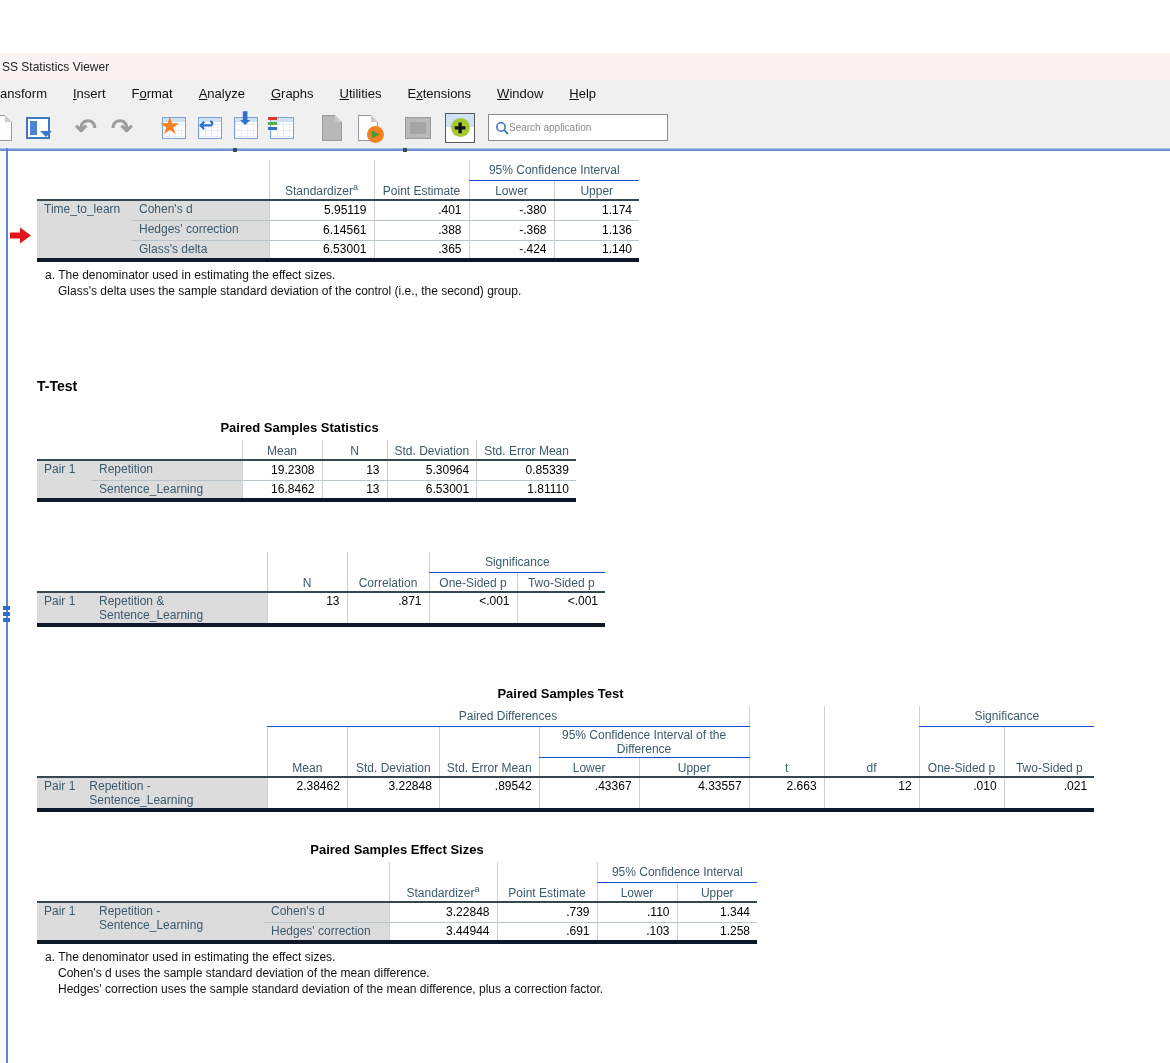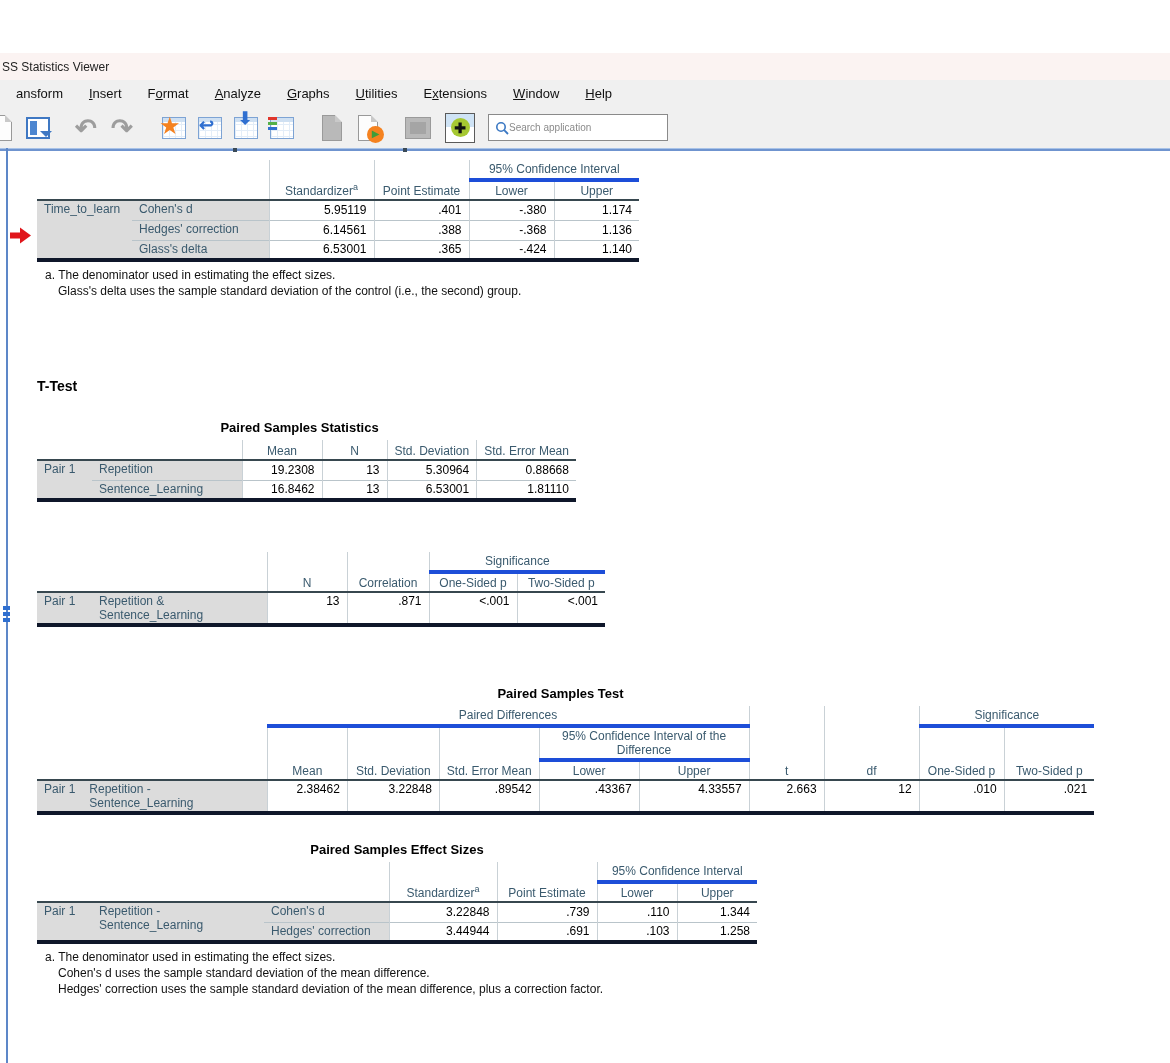--- a/index.html
+++ b/index.html
@@ -6,21 +6,21 @@
   html,body { width:1170px; height:1063px; overflow:hidden; background:#fff;
               font-family:"Liberation Sans", sans-serif; }
 
   
   .top-blank   { position:absolute; left:0; top:0; width:1170px; height:53px; background:#ffffff; }
   .titlebar    { position:absolute; left:0; top:53px; width:1170px; height:27px; background:#fbf3f2;
                  display:flex; align-items:center; font-size:12px; color:#222; padding-left:2px; }
   .menubar     { position:absolute; left:0; top:80px; width:1170px; height:27px; background:#f0f0f0;
                  display:flex; align-items:center; font-size:13px; color:#111; }
   .menu-item   { padding:0 13px; height:100%; display:flex; align-items:center; cursor:default; }
-  .menu-item:first-child { padding-left:16px; }
+  .menu-item:first-child { padding-left:0; }
   .mk          { text-decoration:underline; }
   .toolbar     { position:absolute; left:0; top:107px; width:1170px; height:41px; background:#f0f0f0;
                  display:flex; align-items:center; }
   .tb-btn      { width:32px; height:32px; margin:0 2px; display:flex; align-items:center;
                  justify-content:center; position:relative; }
   .glyph-gray  { font-size:26px; color:#9d9d9d; font-weight:bold; line-height:1; }
   .grid-ic     { width:24px; height:22px; background:#fff; border:1px solid #7da3d4; position:relative;
                  background-image:linear-gradient(#cfe0f2 4px, transparent 4px),
                    linear-gradient(90deg,#e3edf8 1px,transparent 1px),
                    linear-gradient(#e3edf8 1px,transparent 1px);
@@ -53,21 +53,21 @@
   .hl-dots span{ display:block; width:7px; height:4px; background:#2f6fd0; margin-bottom:2px; }
   .red-arrow   { position:absolute; left:10px; top:79px; }
 
   .blk         { position:absolute; }
   .tbl-title   { font-size:13px; font-weight:bold; color:#000; text-align:center; margin-bottom:5px; }
   .section-h   { font-size:14px; font-weight:bold; color:#000; }
 
   table        { border-collapse:collapse; table-layout:fixed; font-size:12px; }
   td,th        { padding:1px 7px; height:20px; font-weight:normal; white-space:nowrap; overflow:hidden; }
   .hdr         { color:#3a5a6e; text-align:center; vertical-align:bottom;margin-top:40px; }
-  .hdr-span    { color:#3a5a6e; text-align:center; border-bottom:4px solid #1d4ed8; }
+  .hdr-span    { color:#3a5a6e; text-align:center; border-bottom:1px solid #1d4ed8; }
   .num         { text-align:right; color:#000; }
   .lbl         { background:#dcdcdc; color:#3a5a6e; text-align:left; vertical-align:top; }
   .vline       { border-left:1px solid #c9d1d6; }
   .hdr-rule td, .hdr-rule th { border-bottom:2px solid #37474f; }
   .row-sep     { border-top:1px solid #b9c4ca; }
   .tbl-bottom  { border-bottom:4px solid #0f172a; }
   .fn          { font-size:12px; color:#111; line-height:16px; }
   .fn .fn-ind  { padding-left:13px; }
   sup          { font-size:9px; }
 </style>
@@ -269,21 +269,21 @@
         <th class="hdr vline">N</th>
         <th class="hdr vline">Std. Deviation</th>
         <th class="hdr vline">Std. Error Mean</th>
       </tr>
       <tr>
         <td class="lbl" rowspan="2">Pair 1</td>
         <td class="lbl">Repetition</td>
         <td class="num vline">19.2308</td>
         <td class="num vline">13</td>
         <td class="num vline">5.30964</td>
-        <td class="num vline">0.88668</td>
+        <td class="num vline">0.85339</td>
       </tr>
       <tr class="tbl-bottom">
         <td class="lbl row-sep">Sentence_Learning</td>
         <td class="num vline row-sep">16.8462</td>
         <td class="num vline row-sep">13</td>
         <td class="num vline row-sep">6.53001</td>
         <td class="num vline row-sep">1.81110</td>
       </tr>
     </tbody>
       </table>

